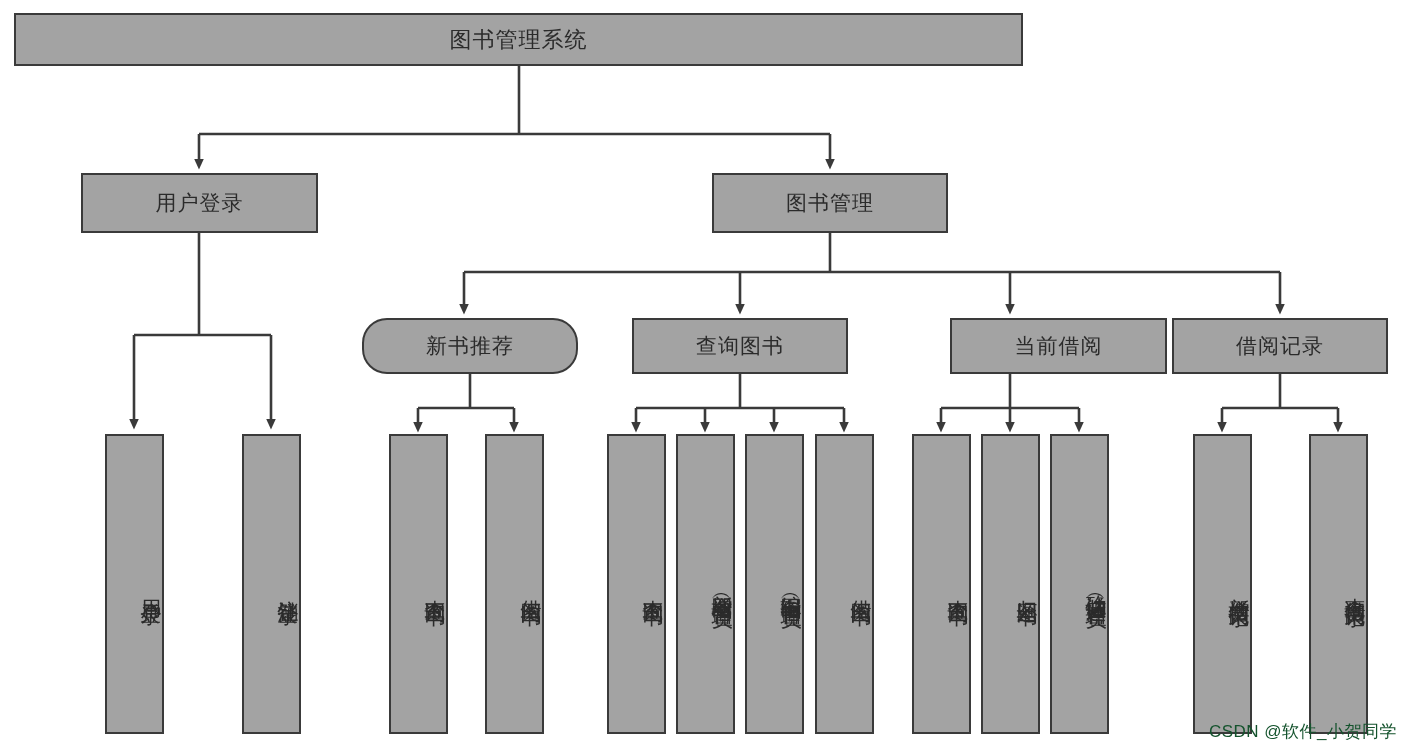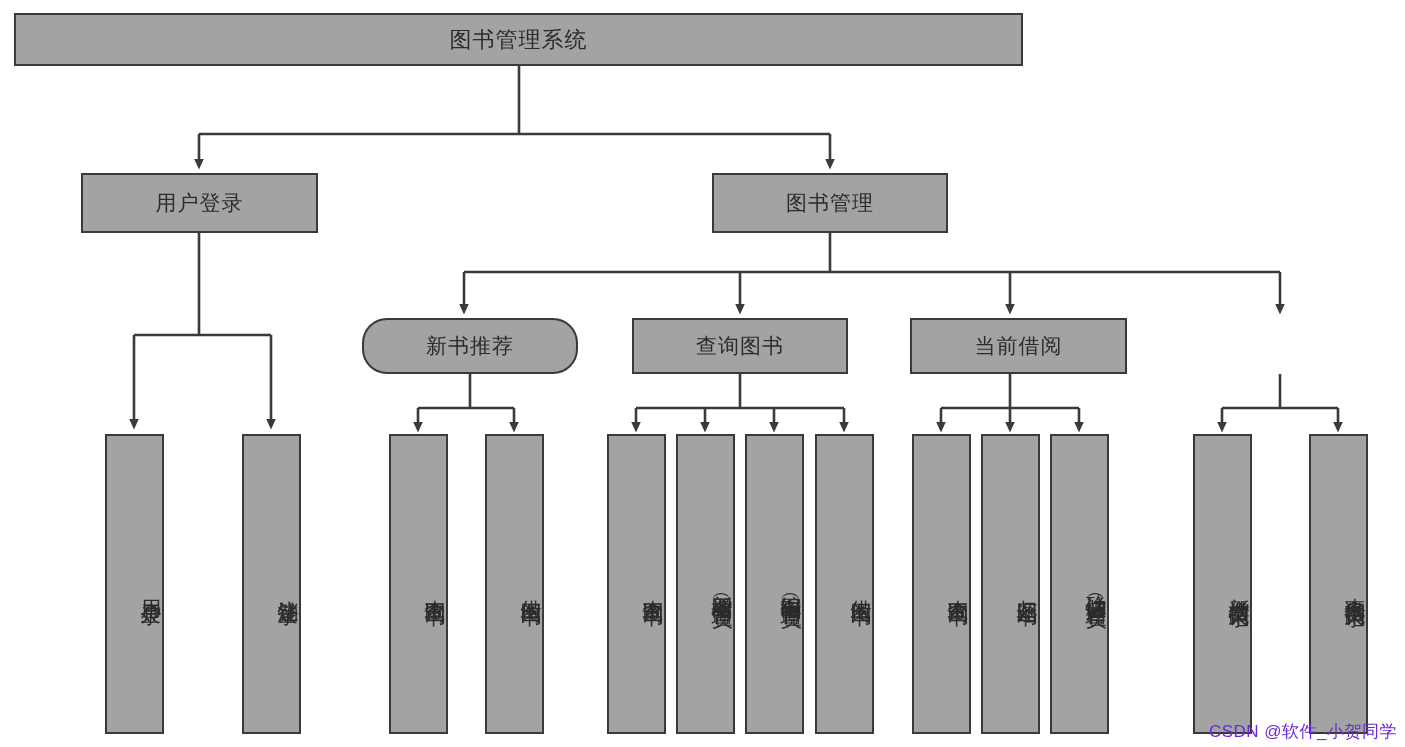--- a/index.html
+++ b/index.html
@@ -58,21 +58,21 @@
     writing-mode: vertical-rl;
     text-orientation: upright;
     display: block;
     line-height: 1.08;
   }
   .watermark {
     position: absolute;
     right: 8px;
     bottom: 4px;
     font-size: 17px;
-    color: #6d28d9;
+    color: #14532d;
     letter-spacing: 0.5px;
     white-space: nowrap;
     font-family: "Liberation Sans", "DejaVu Sans", sans-serif;
   }
 </style>
 </head>
 <body>
 
 <div id="diagram-root">
 
@@ -136,22 +136,25 @@
   <div class="node node-h" style="left:712px; top:173px; width:236px; height:60px;">
     <span>图书管理</span>
   </div>
 
   <div class="node node-h" style="left:362px; top:318px; width:216px; height:56px;border-radius:25px;">
     <span>新书推荐</span>
   </div>
   <div class="node node-h" style="left:632px; top:318px; width:216px; height:56px;">
     <span>查询图书</span>
   </div>
-  <div class="node node-h" style="left:910px; top:318px; width:217px; height:56px;">
+  <div class="node node-h" style="left:950px; top:318px; width:217px; height:56px;">
     <span>当前借阅</span>
+  </div>
+  <div class="node node-h" style="left:1172px; top:318px; width:216px; height:56px;">
+    <span>借阅记录</span>
   </div>
 
   <div class="node node-v" style="left:105px; top:434px; width:59px; height:300px;">
     <span class="vlabel">用户登录</span>
   </div>
   <div class="node node-v" style="left:242px; top:434px; width:59px; height:300px;">
     <span class="vlabel">注销登录</span>
   </div>
 
   <div class="node node-v" style="left:389px; top:434px; width:59px; height:300px;">

